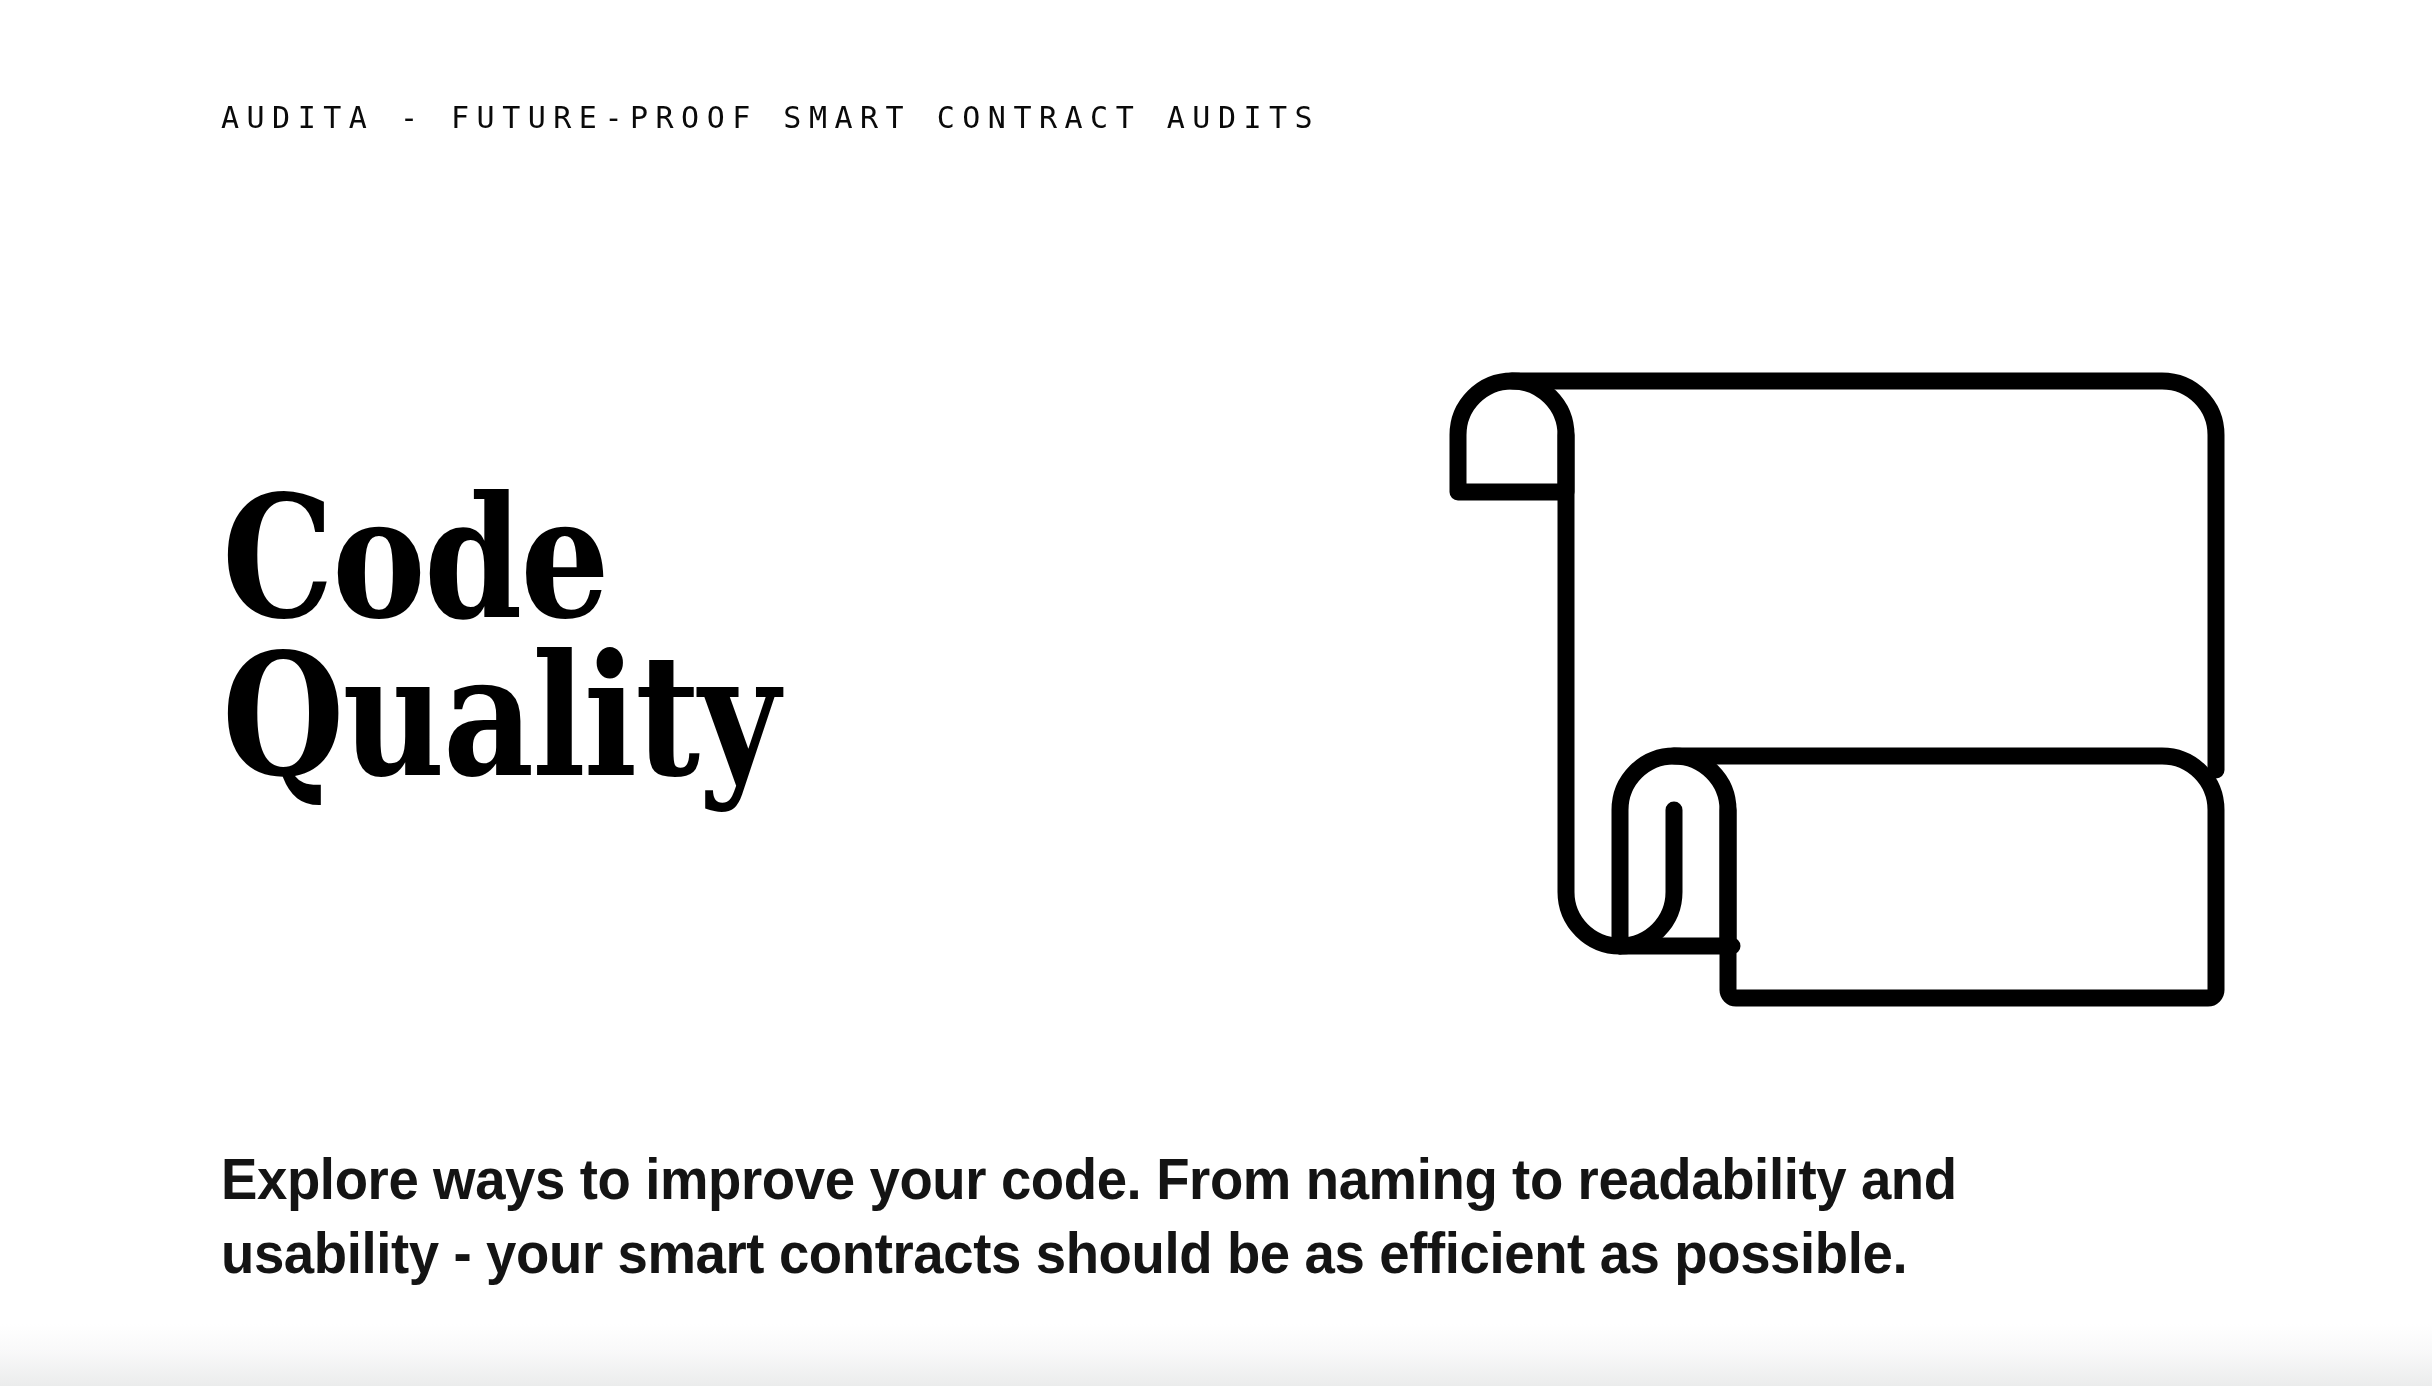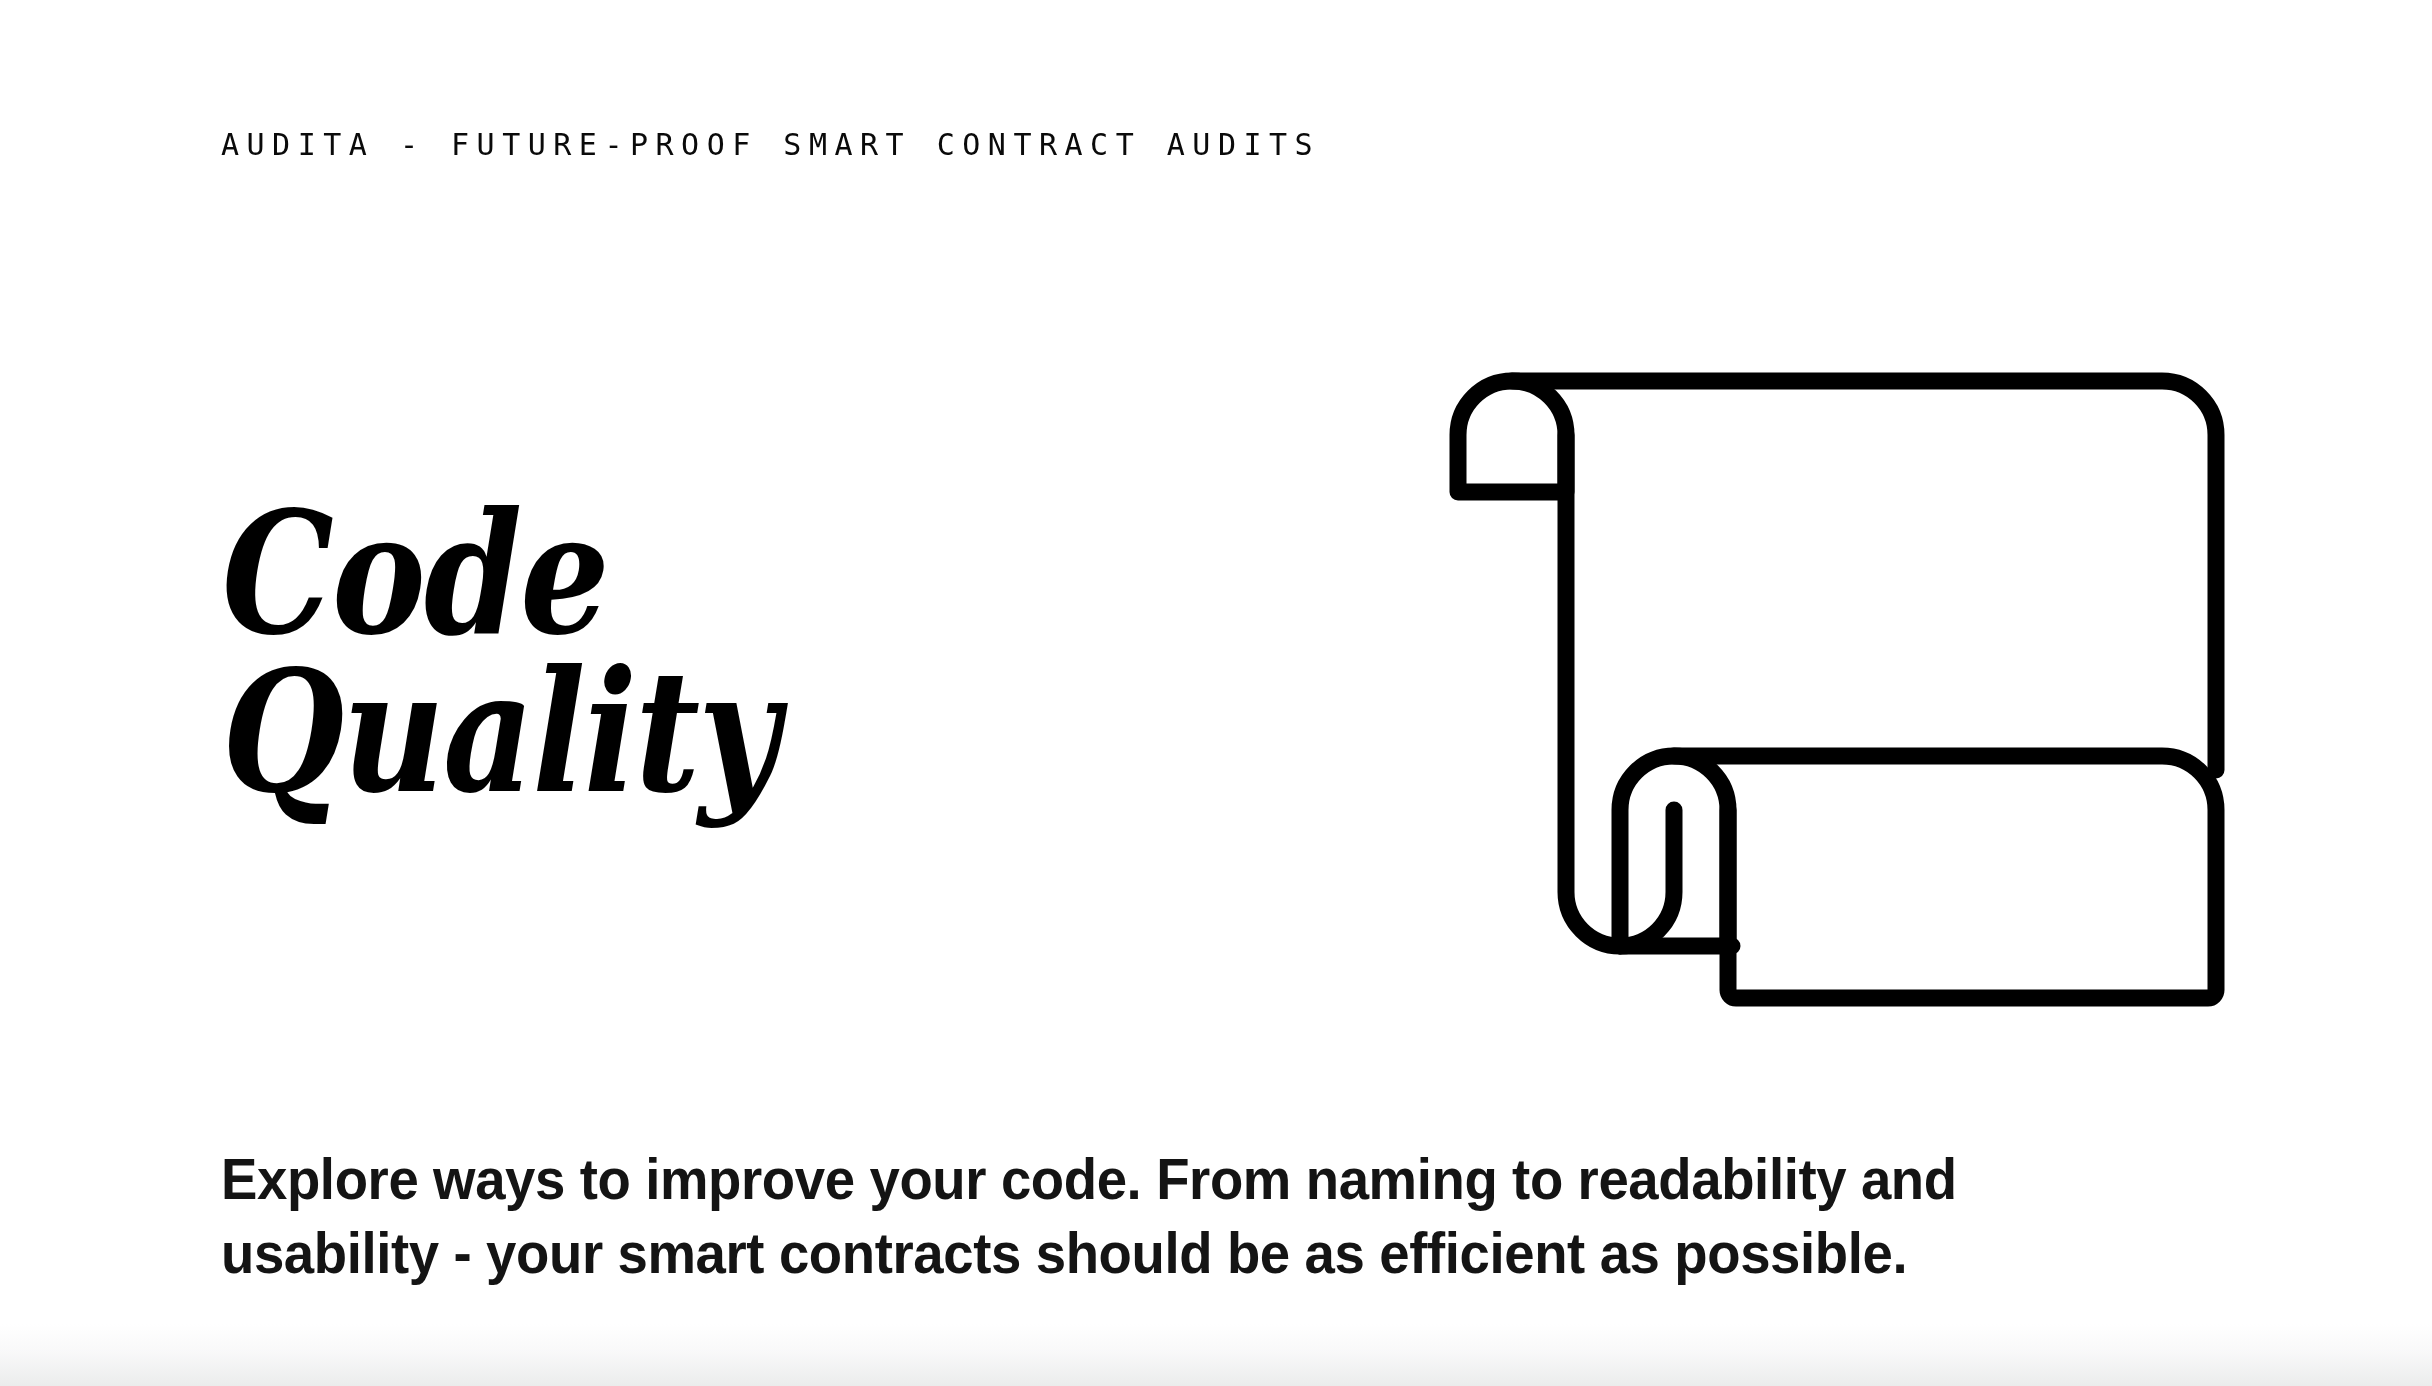--- a/index.html
+++ b/index.html
@@ -22,37 +22,36 @@
     width: 2432px;
     height: 1386px;
     background: #ffffff;
     overflow: hidden;
   }
 
   
   .eyebrow {
     position: absolute;
     left: 221px;
-    top: 127px;
+    top: 100px;
     font-family: "DejaVu Sans Mono", "Liberation Mono", monospace;
     font-size: 30px;
     font-weight: 400;
     letter-spacing: 7.5px;
     color: #0a0a0a;
     white-space: nowrap;
     line-height: 1.2;
   }
 
   
   .headline {
     position: absolute;
     left: 222px;
-    top: 496px;
+    top: 480px;
     width: 1000px;
-    font-style: italic;
   }
   .headline-line {
     font-family: "DejaVu Serif Condensed", "DejaVu Serif", "Liberation Serif", serif;
     font-weight: 700;
     font-size: 168px;
     line-height: 0.94;
     letter-spacing: -2px;
     color: #000000;
     display: block;
     transform: scaleX(0.93);

